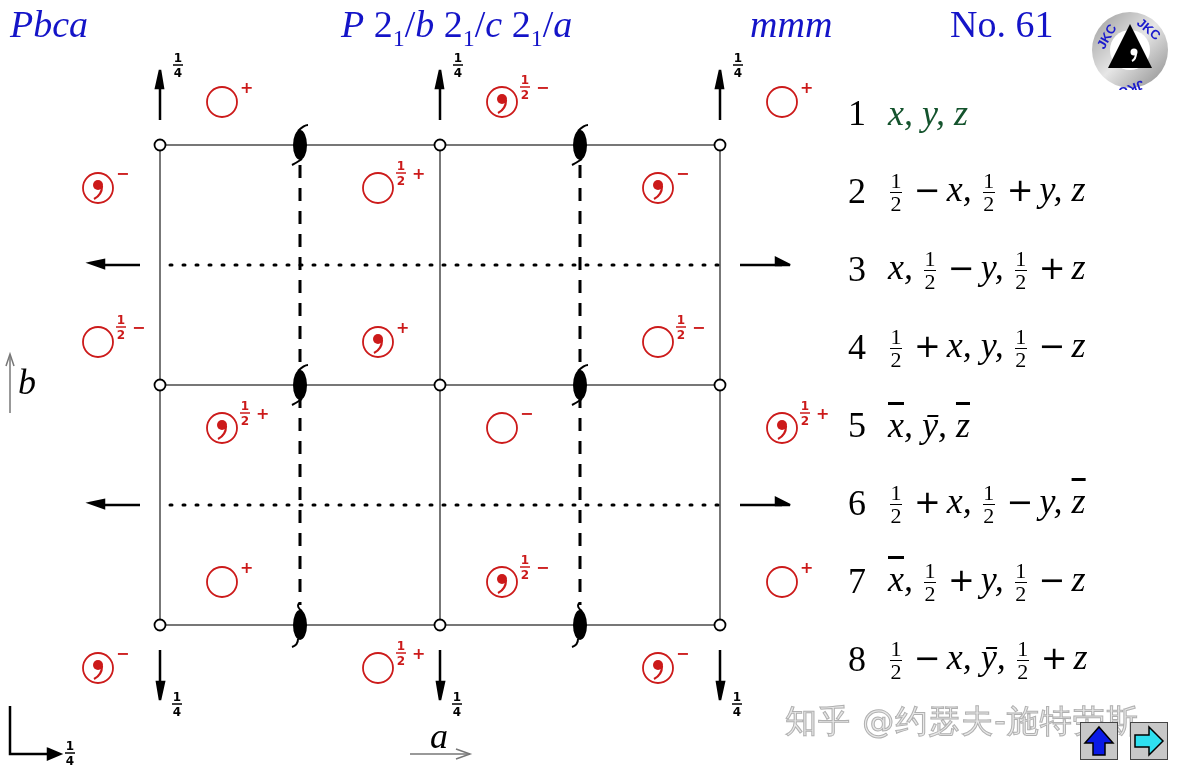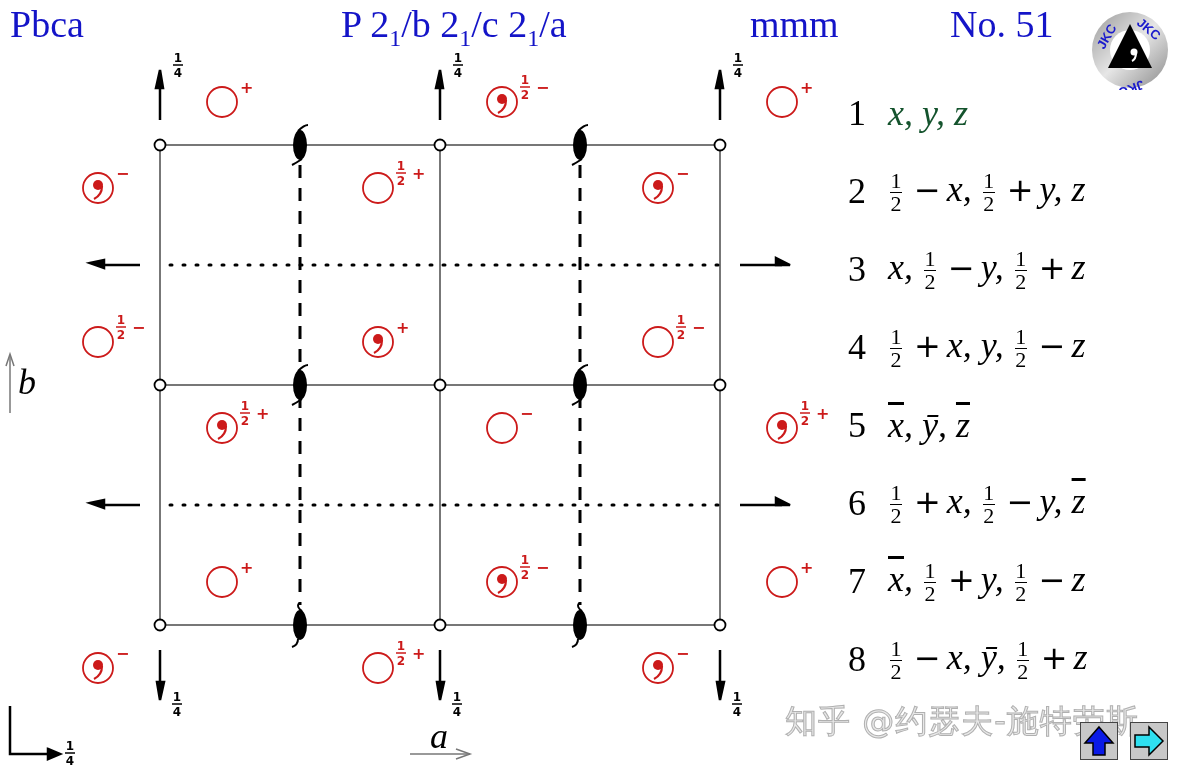--- a/index.html
+++ b/index.html
@@ -1,18 +1,18 @@
 <!DOCTYPE html>
 <html><head>
 <meta charset="utf-8">
 <style>
   html, body { margin:0; padding:0; background:#ffffff; }
   body { width:1180px; height:770px; position:relative; overflow:hidden; font-family:"Liberation Serif", serif; }
   .hdr { position:absolute; top:2px; font-family:"Liberation Serif", serif; font-size:38px; color:#1414c8; line-height:44px; white-space:nowrap; }
-  .it { }
+  .it { font-style:italic; }
   #diagram { position:absolute; left:0; top:0; }
   .coords { position:absolute; left:848px; top:88px; width:300px; }
   .crow { position:absolute; left:0; height:50px; font-family:"Liberation Serif", serif; font-size:36px; color:#000; white-space:nowrap; display:flex; align-items:center; }
   .crow .num { width:40px; display:inline-block; }
   .crow .expr { font-style:italic; }
   .blue { color:#14532d; }
   .frac { display:inline-flex; flex-direction:column; align-items:center; font-style:normal; font-size:22px; line-height:20px; margin:0 6px 0 2px; vertical-align:middle; }
   .frac .bar { border-top:1.5px solid #000; width:12px; height:0; margin:1px 0; }
   .op { font-style:normal; font-family:"DejaVu Sans", sans-serif; font-size:32px; margin:0 6px; }
   .ovl { text-decoration:overline; }
@@ -24,21 +24,21 @@
 <body>
 
 <div class="hdr it" style="left:10px;">Pbca</div>
 <div class="hdr" style="left:341px;">
   <span class="it">P</span>
   <span> </span><span>2</span><sub style="font-size:24px">1</sub>/<span class="it">b</span>
   <span> </span><span>2</span><sub style="font-size:24px">1</sub>/<span class="it">c</span>
   <span> </span><span>2</span><sub style="font-size:24px">1</sub>/<span class="it">a</span>
 </div>
 <div class="hdr it" style="left:750px;text-align:center;">mmm</div>
-<div class="hdr" style="left:950px;">No. 51</div>
+<div class="hdr" style="left:950px;">No. 61</div>
 
 <svg class="logo" viewBox="0 0 80 80">
   <defs>
     <linearGradient id="lg" x1="0" y1="0" x2="1" y2="1">
       <stop offset="0" stop-color="#9a9a9a"></stop>
       <stop offset="0.5" stop-color="#e6e6e6"></stop>
       <stop offset="1" stop-color="#8a8a8a"></stop>
     </linearGradient>
   </defs>
   <circle cx="40" cy="40" r="38" fill="url(#lg)"></circle>

